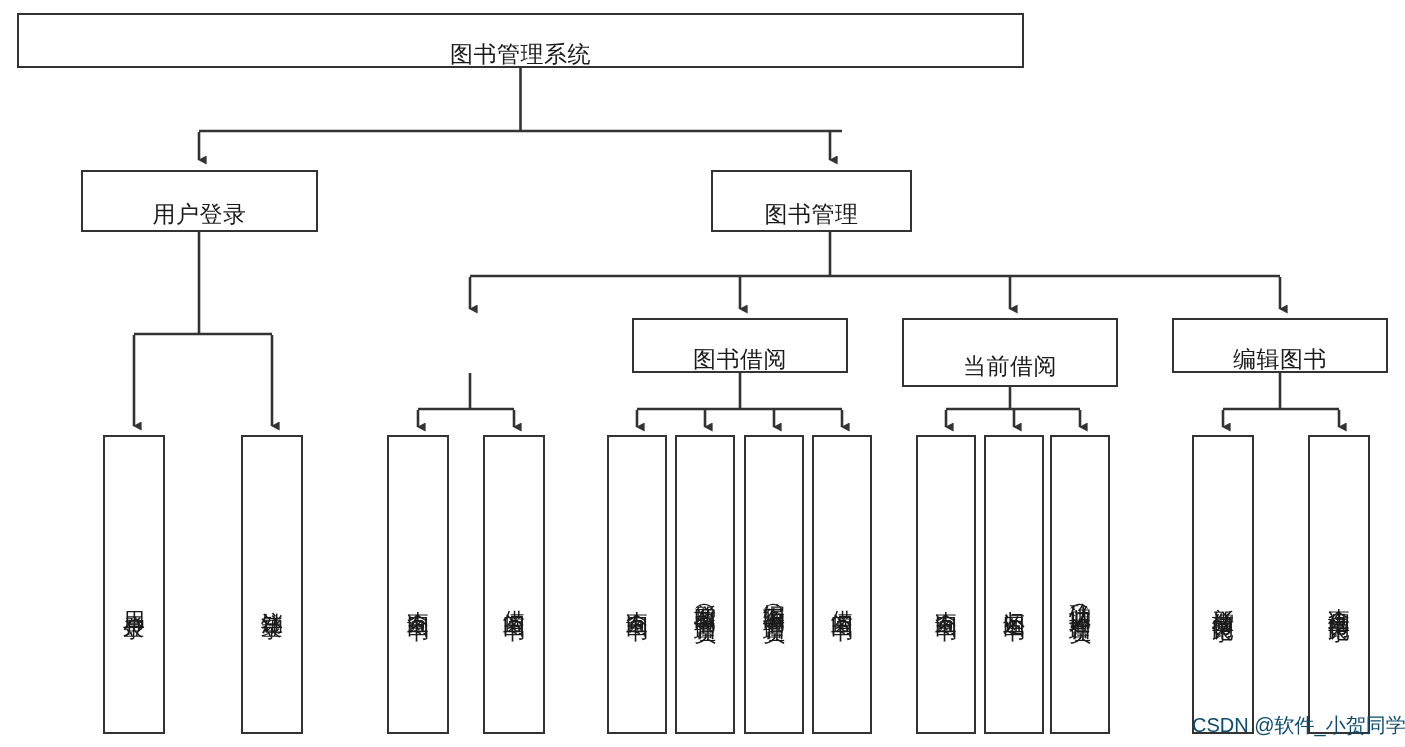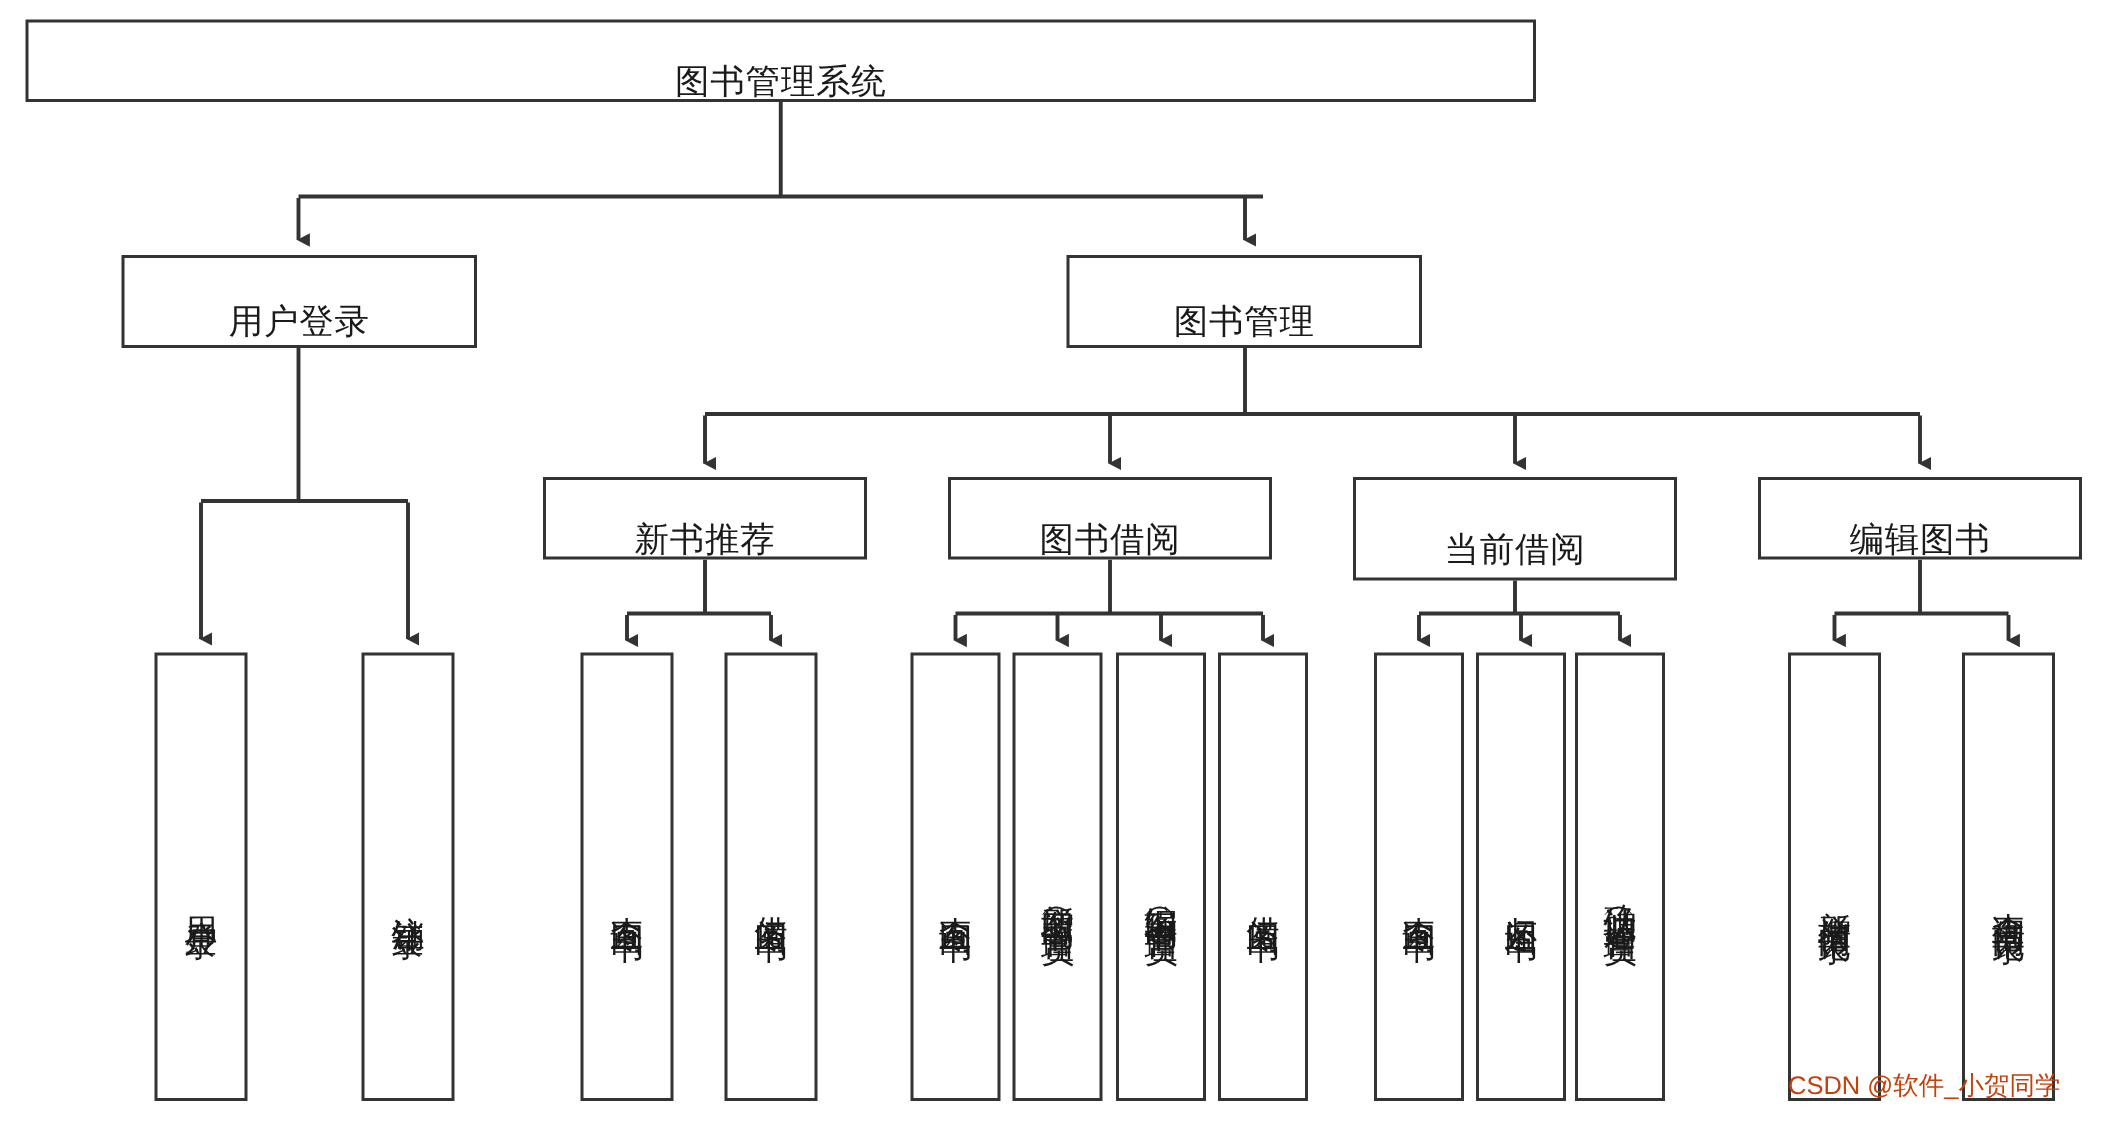--- a/index.html
+++ b/index.html
@@ -46,22 +46,22 @@
     writing-mode: horizontal-tb;
   }
   .node.vertical .label {
     font-size: 22px;
     writing-mode: vertical-rl;
     text-orientation: upright;
     letter-spacing: 3px;
   }
   .watermark {
     position: absolute;
-    color: #c2410c;
-    font-size: 17px;
+    color: #0c4a6e;
+    font-size: 20px;
     white-space: nowrap;
     user-select: none;
   }
 </style>
 </head>
 <body>
 
 <div id="canvas">
 
   <svg id="wires" viewBox="0 0 1405 747" xmlns="http://www.w3.org/2000/svg">
@@ -114,27 +114,24 @@
     </g>
   </svg>
 
   <div class="node horizontal" style="left:17px; top:13px; width:1007px; height:55px;">
     <span class="label">图书管理系统</span>
   </div>
 
   <div class="node horizontal" style="left:81px; top:170px; width:237px; height:62px;">
     <span class="label">用户登录</span>
   </div>
-  <div class="node horizontal" style="left:711px; top:170px; width:237px; height:62px;">
+  <div class="node horizontal" style="left:711px; top:170px; width:201px; height:62px;">
     <span class="label">图书管理</span>
   </div>
 
-  <div class="node horizontal" style="left:362px; top:318px; width:216px; height:55px;">
-    <span class="label">新书推荐</span>
-  </div>
   <div class="node horizontal" style="left:632px; top:318px; width:216px; height:55px;">
     <span class="label">图书借阅</span>
   </div>
   <div class="node horizontal" style="left:902px; top:318px; width:216px; height:69px;">
     <span class="label">当前借阅</span>
   </div>
   <div class="node horizontal" style="left:1172px; top:318px; width:216px; height:55px;">
     <span class="label">编辑图书</span>
   </div>
 

